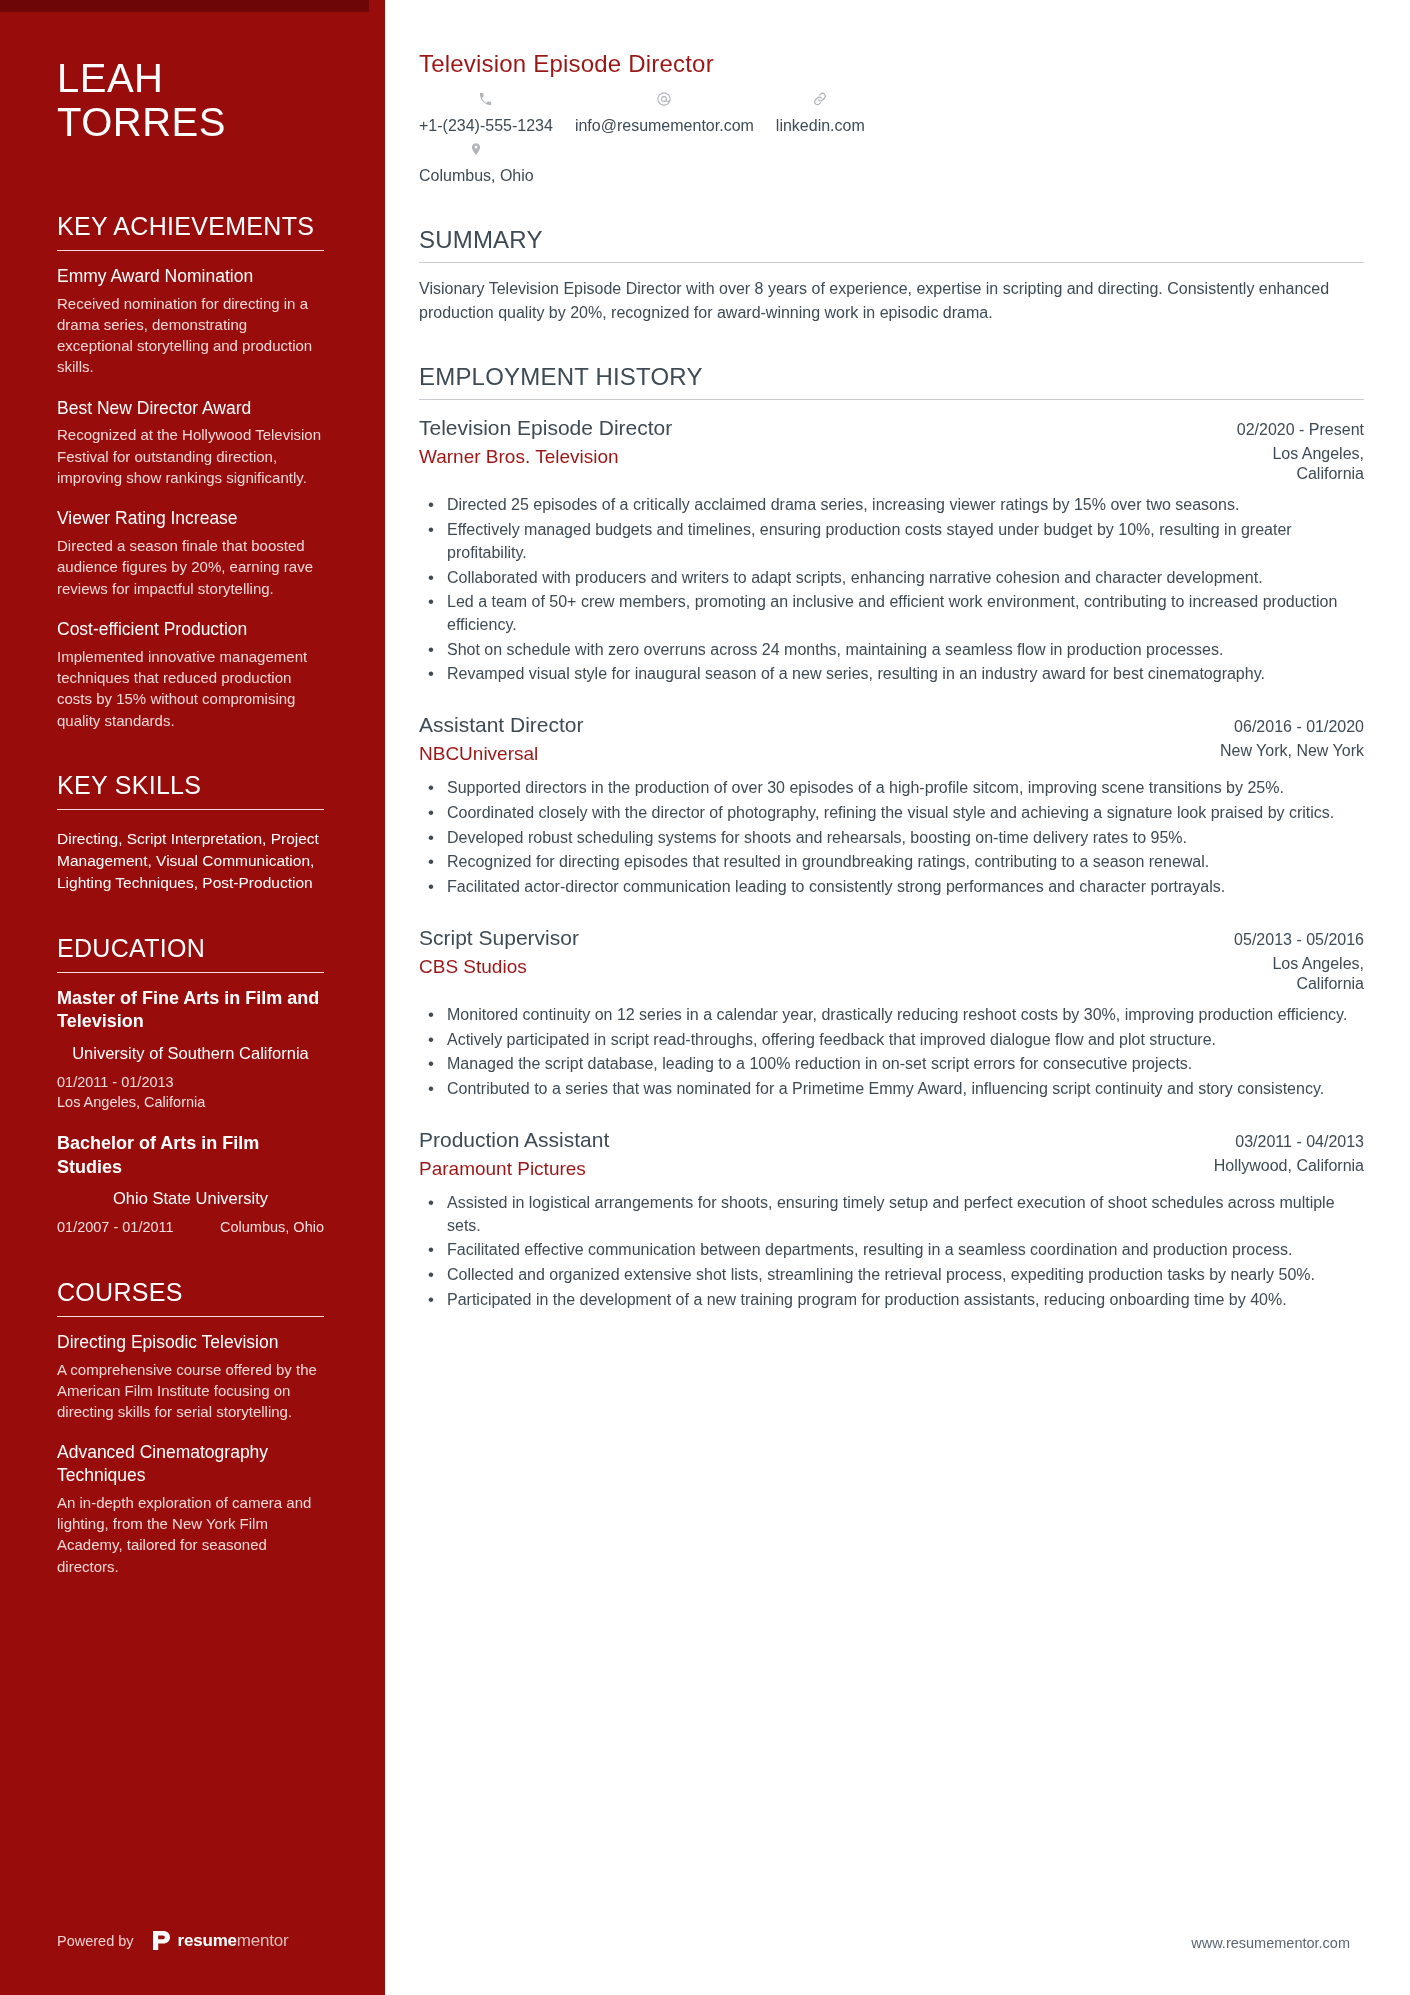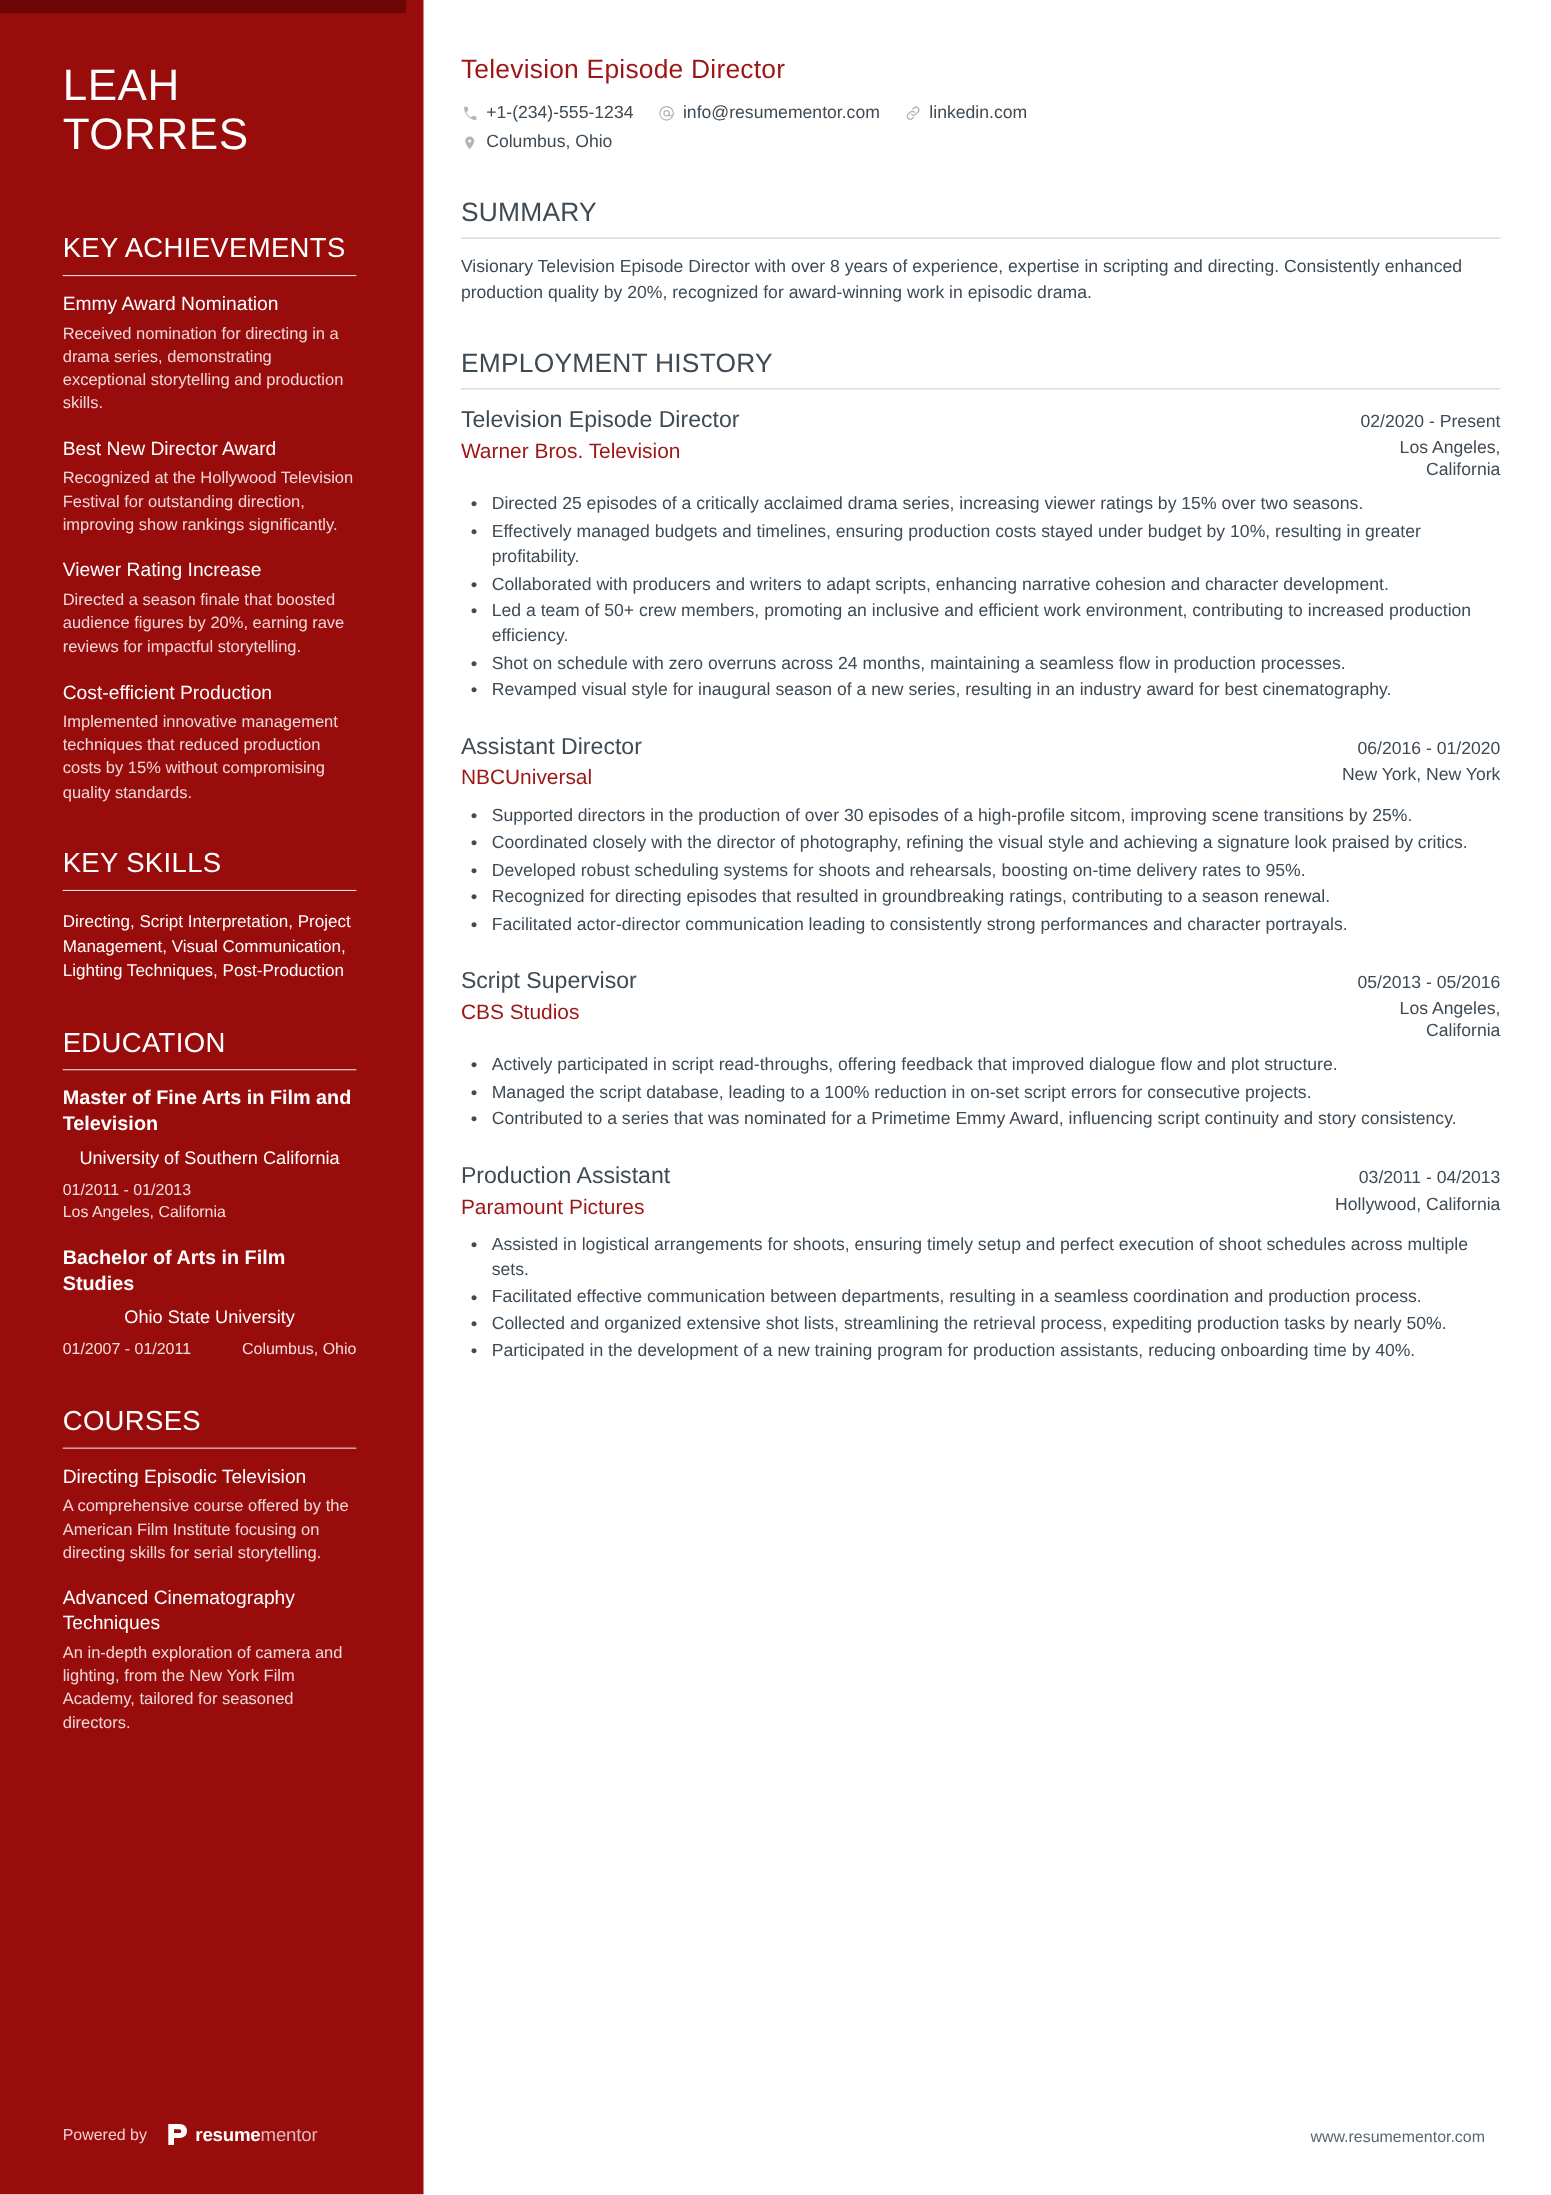--- a/index.html
+++ b/index.html
@@ -130,20 +130,21 @@
     color:#9d1616;
     font-weight:400;
     letter-spacing:0.2px;
     margin-bottom:13px;
   }
   .contacts { display:flex; flex-wrap:wrap; align-items:center; gap:6px 22px; margin-bottom:3px; }
   .contact {
     display:flex; align-items:center; gap:7px;
     font-size:16px; color:#3e4a54;
     line-height:1.5;
+    flex-direction:column;
   }
   .contact .ico { width:16px; height:16px; display:inline-flex; align-items:center; justify-content:center; color:#b0b5ba; flex:0 0 16px; }
   .contact .ico svg { display:block; }
   .contacts-row2 { display:flex; gap:22px; align-items:center; margin-top:2px; }
 
   .sec { margin-top:38px; }
   .sec-title {
     font-size:24px;
     font-weight:400;
     color:#3e4a54;
@@ -377,20 +378,21 @@
       <div class="job">
         <div class="job-row">
           <div class="job-pos">Script Supervisor</div>
           <div class="job-dates">05/2013 - 05/2016</div>
         </div>
         <div class="job-row2">
           <div class="job-company">CBS Studios</div>
           <div class="job-loc">Los Angeles, California</div>
         </div>
         <ul class="bullets">
+          <li>Monitored continuity on 12 series in a calendar year, drastically reducing reshoot costs by 30%, improving production efficiency.</li>
           <li>Actively participated in script read-throughs, offering feedback that improved dialogue flow and plot structure.</li>
           <li>Managed the script database, leading to a 100% reduction in on-set script errors for consecutive projects.</li>
           <li>Contributed to a series that was nominated for a Primetime Emmy Award, influencing script continuity and story consistency.</li>
         </ul>
       </div>
 
       <div class="job">
         <div class="job-row">
           <div class="job-pos">Production Assistant</div>
           <div class="job-dates">03/2011 - 04/2013</div>

